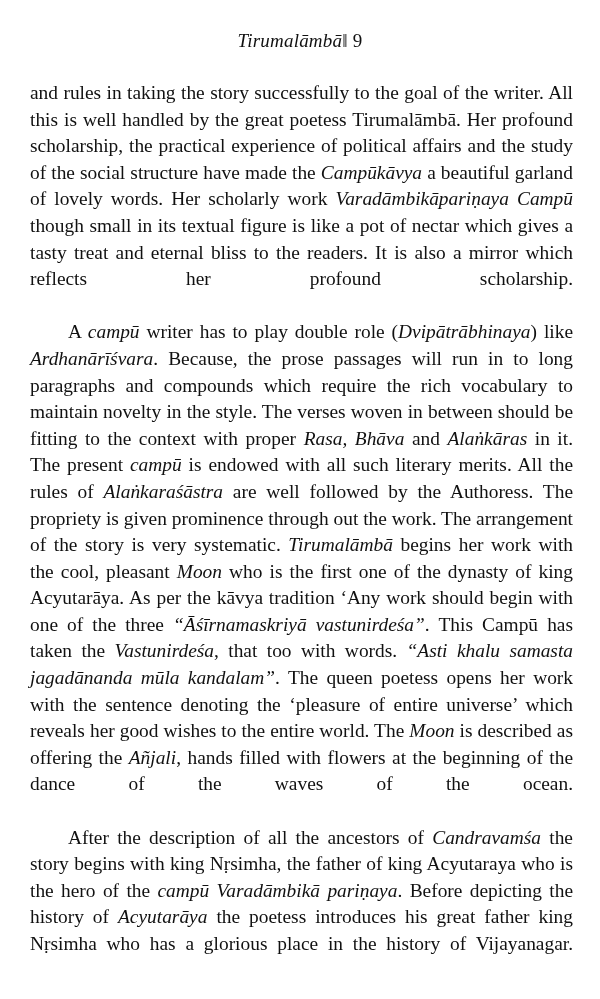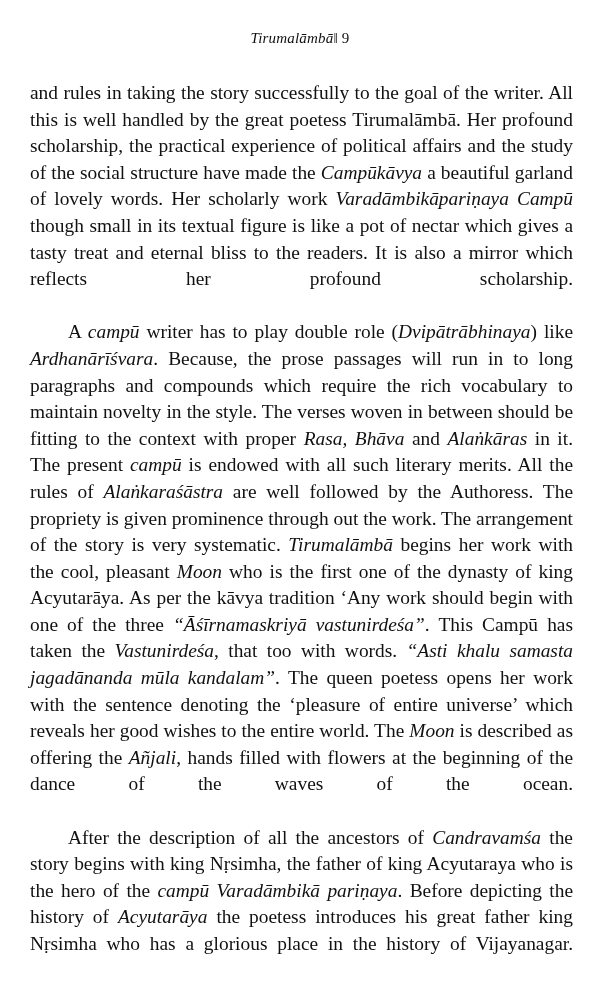--- a/index.html
+++ b/index.html
@@ -20,21 +20,21 @@
     height: 999px;
     box-sizing: border-box;
     background: #ffffff;
   }
   .running-head {
     position: absolute;
     top: 30px;
     left: 0;
     width: 600px;
     text-align: center;
-    font-size: 15px;
+    font-size: 19px;
     font-style: italic;
     letter-spacing: 0.2px;
     color: #111111;
   }
   .running-head .folio {
     font-style: normal;
   }
   .body-text {
     position: absolute;
     top: 80px;

